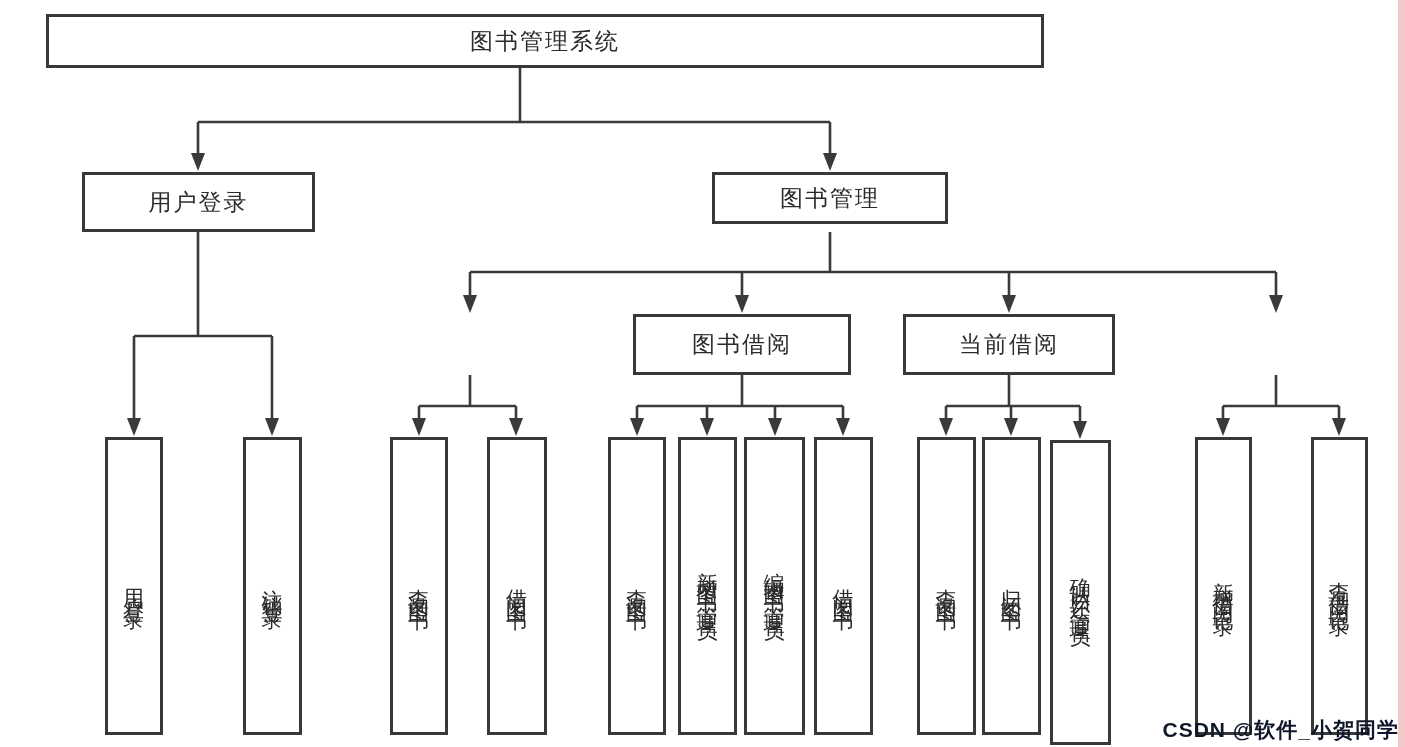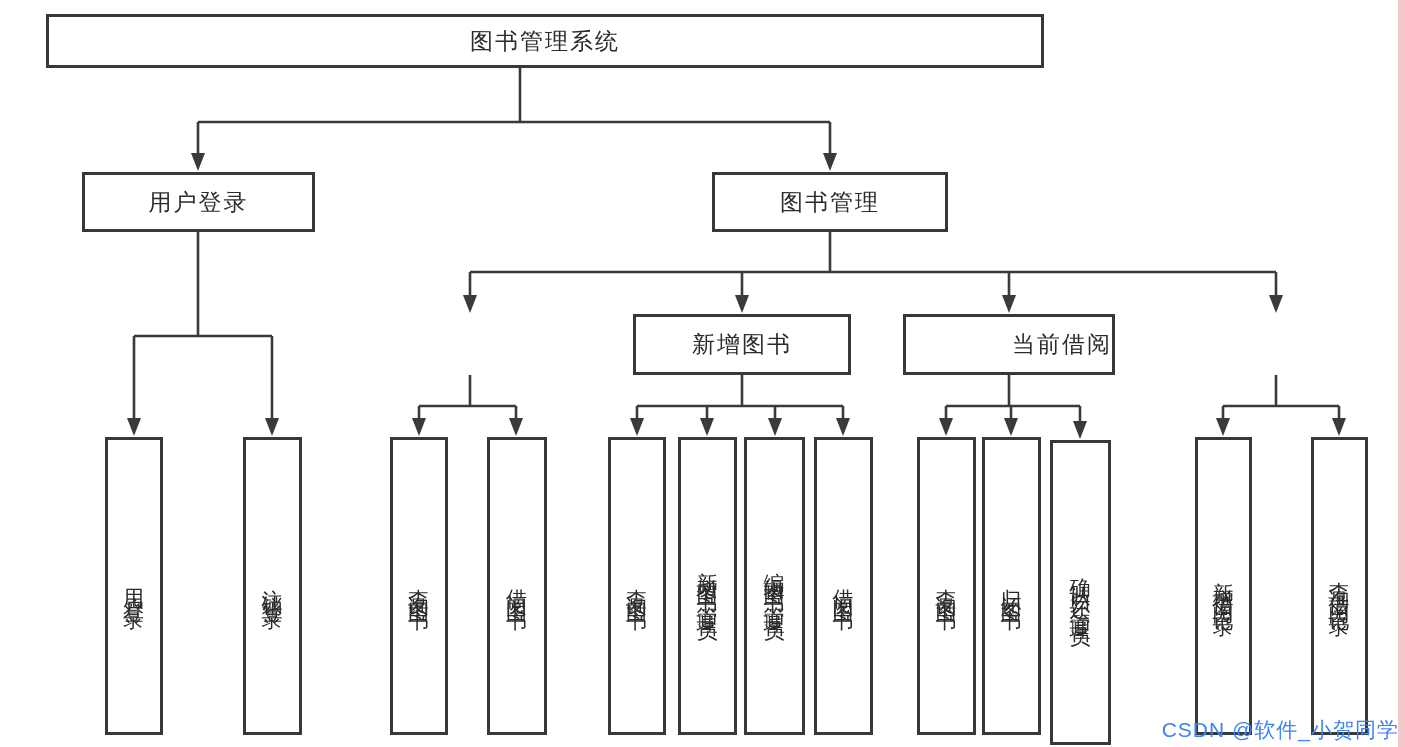--- a/index.html
+++ b/index.html
@@ -43,23 +43,24 @@
     letter-spacing: 7px;
     line-height: 1;
     white-space: nowrap;
   }
   #watermark {
     position: absolute;
     right: 6px;
     top: 716px;
     font-size: 21px;
     letter-spacing: 1px;
-    color: #3b82f6;
+    color: #0f172a;
     white-space: nowrap;
     pointer-events: none;
+    font-weight: bold;
   }
   #side-strip {
     position: absolute;
     right: 0;
     top: 0;
     width: 7px;
     height: 747px;
     background: #f2caca;
   }
 </style>
@@ -108,28 +109,28 @@
     </g>
   </svg>
 
   <div class="node hnode" style="left:22px; top:14px; width:998px; height:54px;margin-left:24px;">
     <span>图书管理系统</span>
   </div>
 
   <div class="node hnode" style="left:82px; top:172px; width:233px; height:60px;">
     <span>用户登录</span>
   </div>
-  <div class="node hnode" style="left:712px; top:172px; width:236px; height:60px;font-family:Liberation Serif, serif;">
+  <div class="node hnode" style="left:712px; top:172px; width:236px; height:52px;font-family:Liberation Serif, serif;">
     <span>图书管理</span>
   </div>
 
   <div class="node hnode" style="left:633px; top:314px; width:218px; height:61px;">
-    <span>新增图书</span>
+    <span>图书借阅</span>
   </div>
-  <div class="node hnode" style="left:903px; top:314px; width:212px; height:61px;justify-content:flex-end;">
+  <div class="node hnode" style="left:903px; top:314px; width:212px; height:61px;">
     <span>当前借阅</span>
   </div>
 
   <div class="node vnode" style="left:105px; top:437px; width:58px; height:298px;">
     <span>用户登录</span>
   </div>
   <div class="node vnode" style="left:243px; top:437px; width:59px; height:298px;">
     <span>注销登录</span>
   </div>
 

